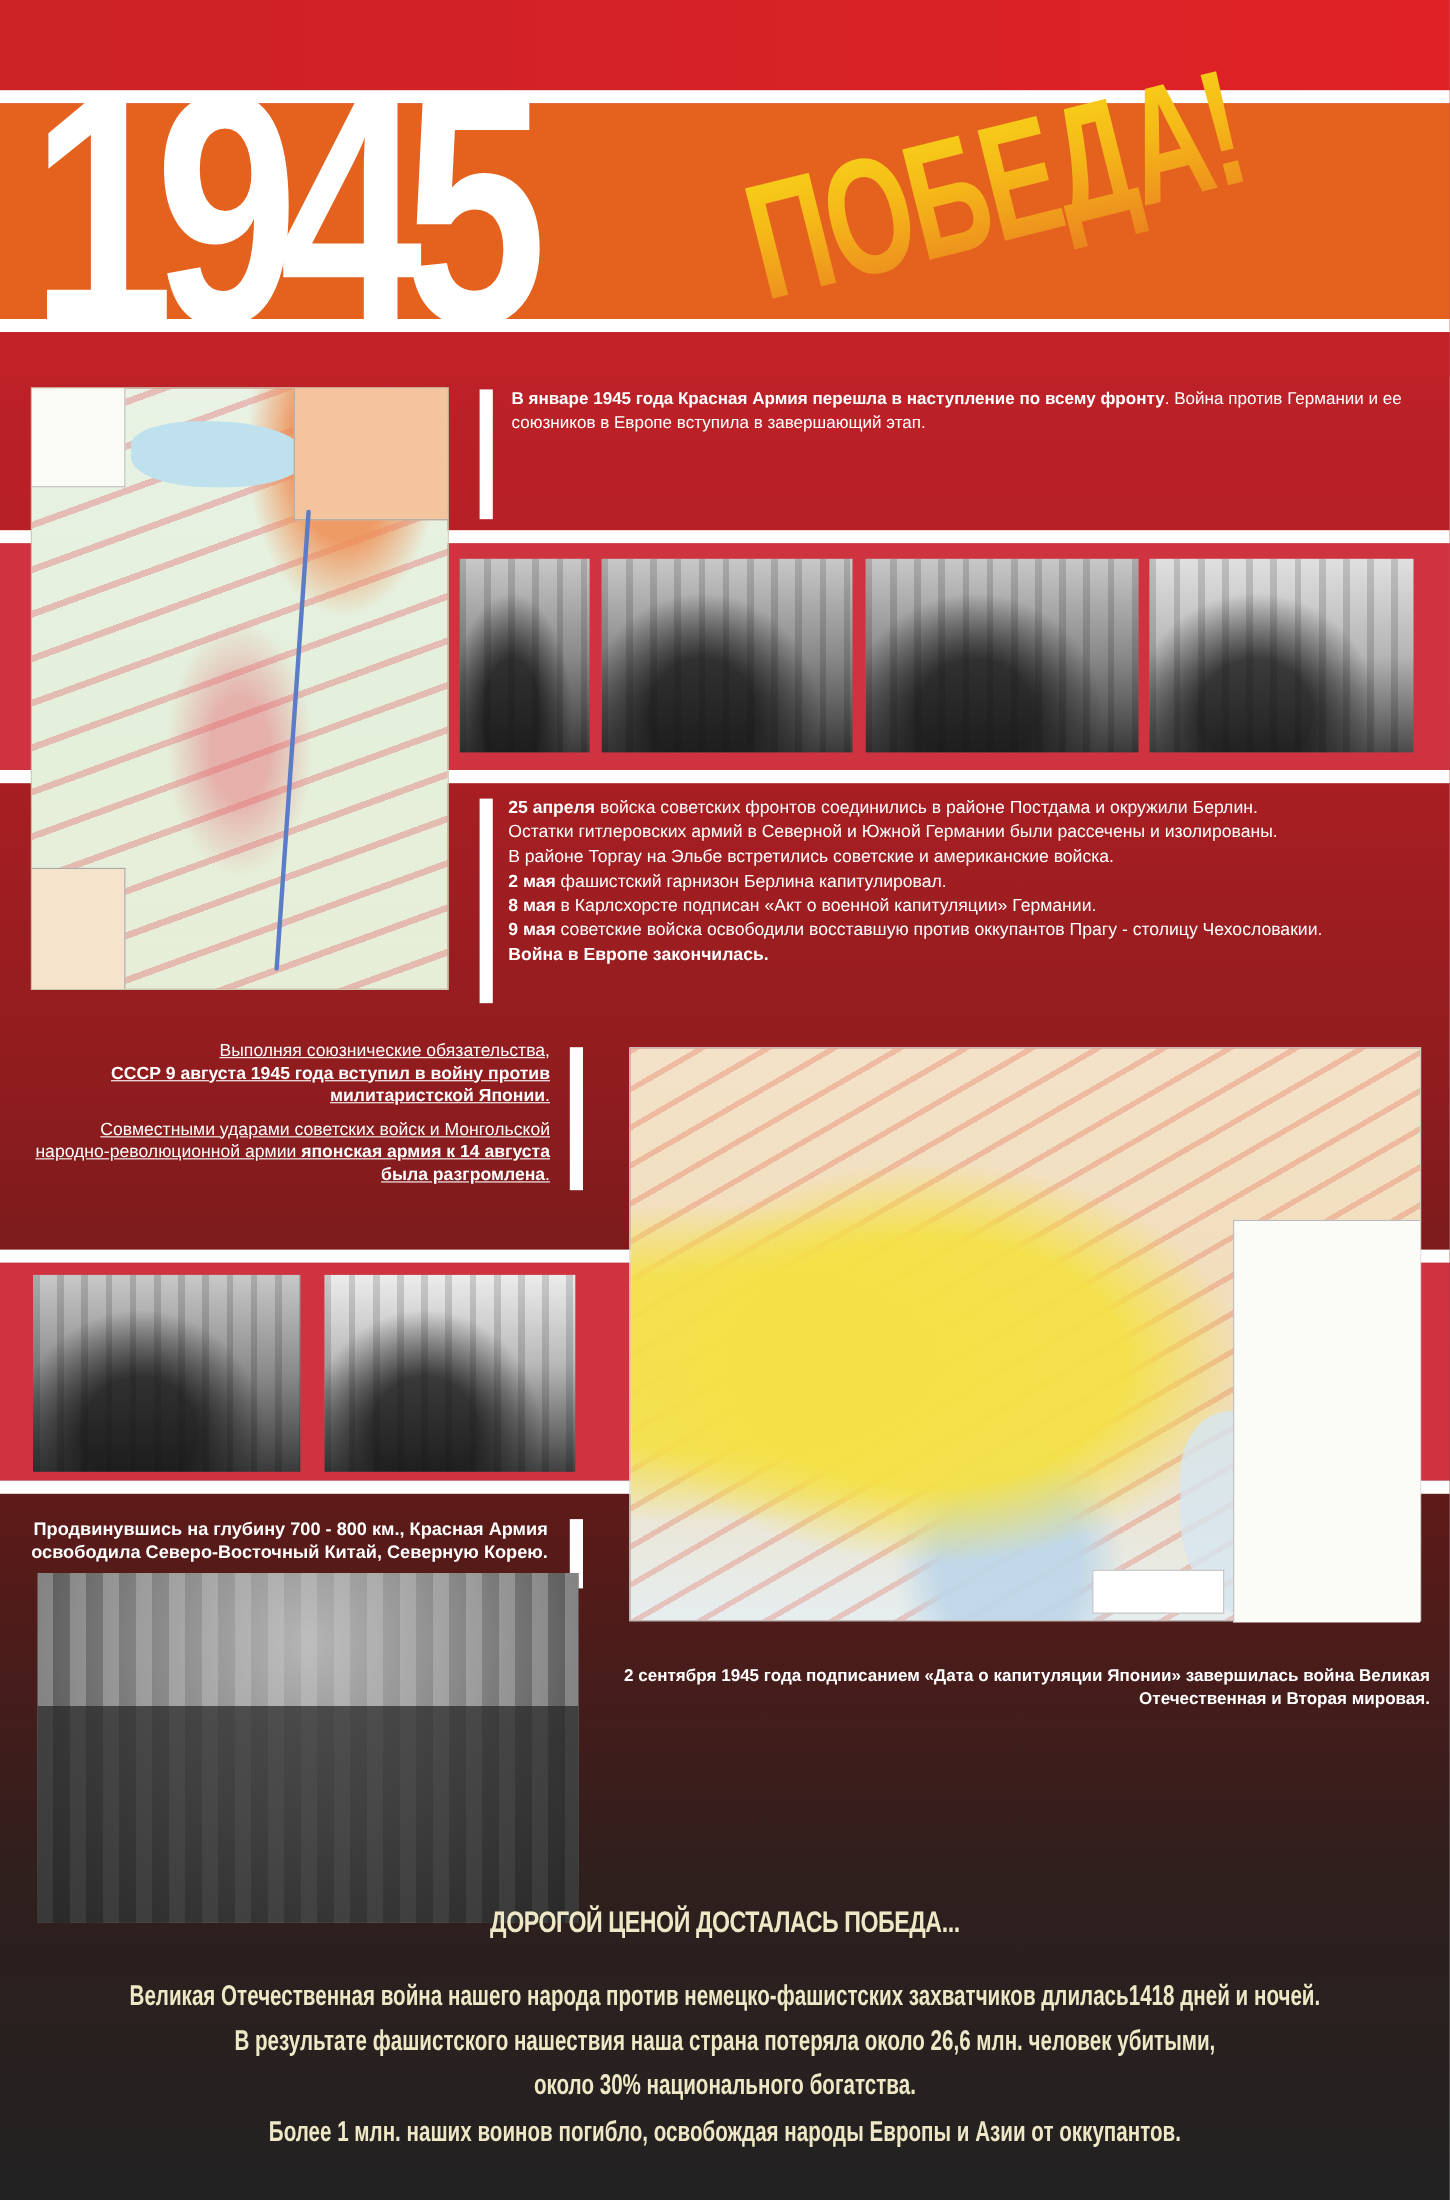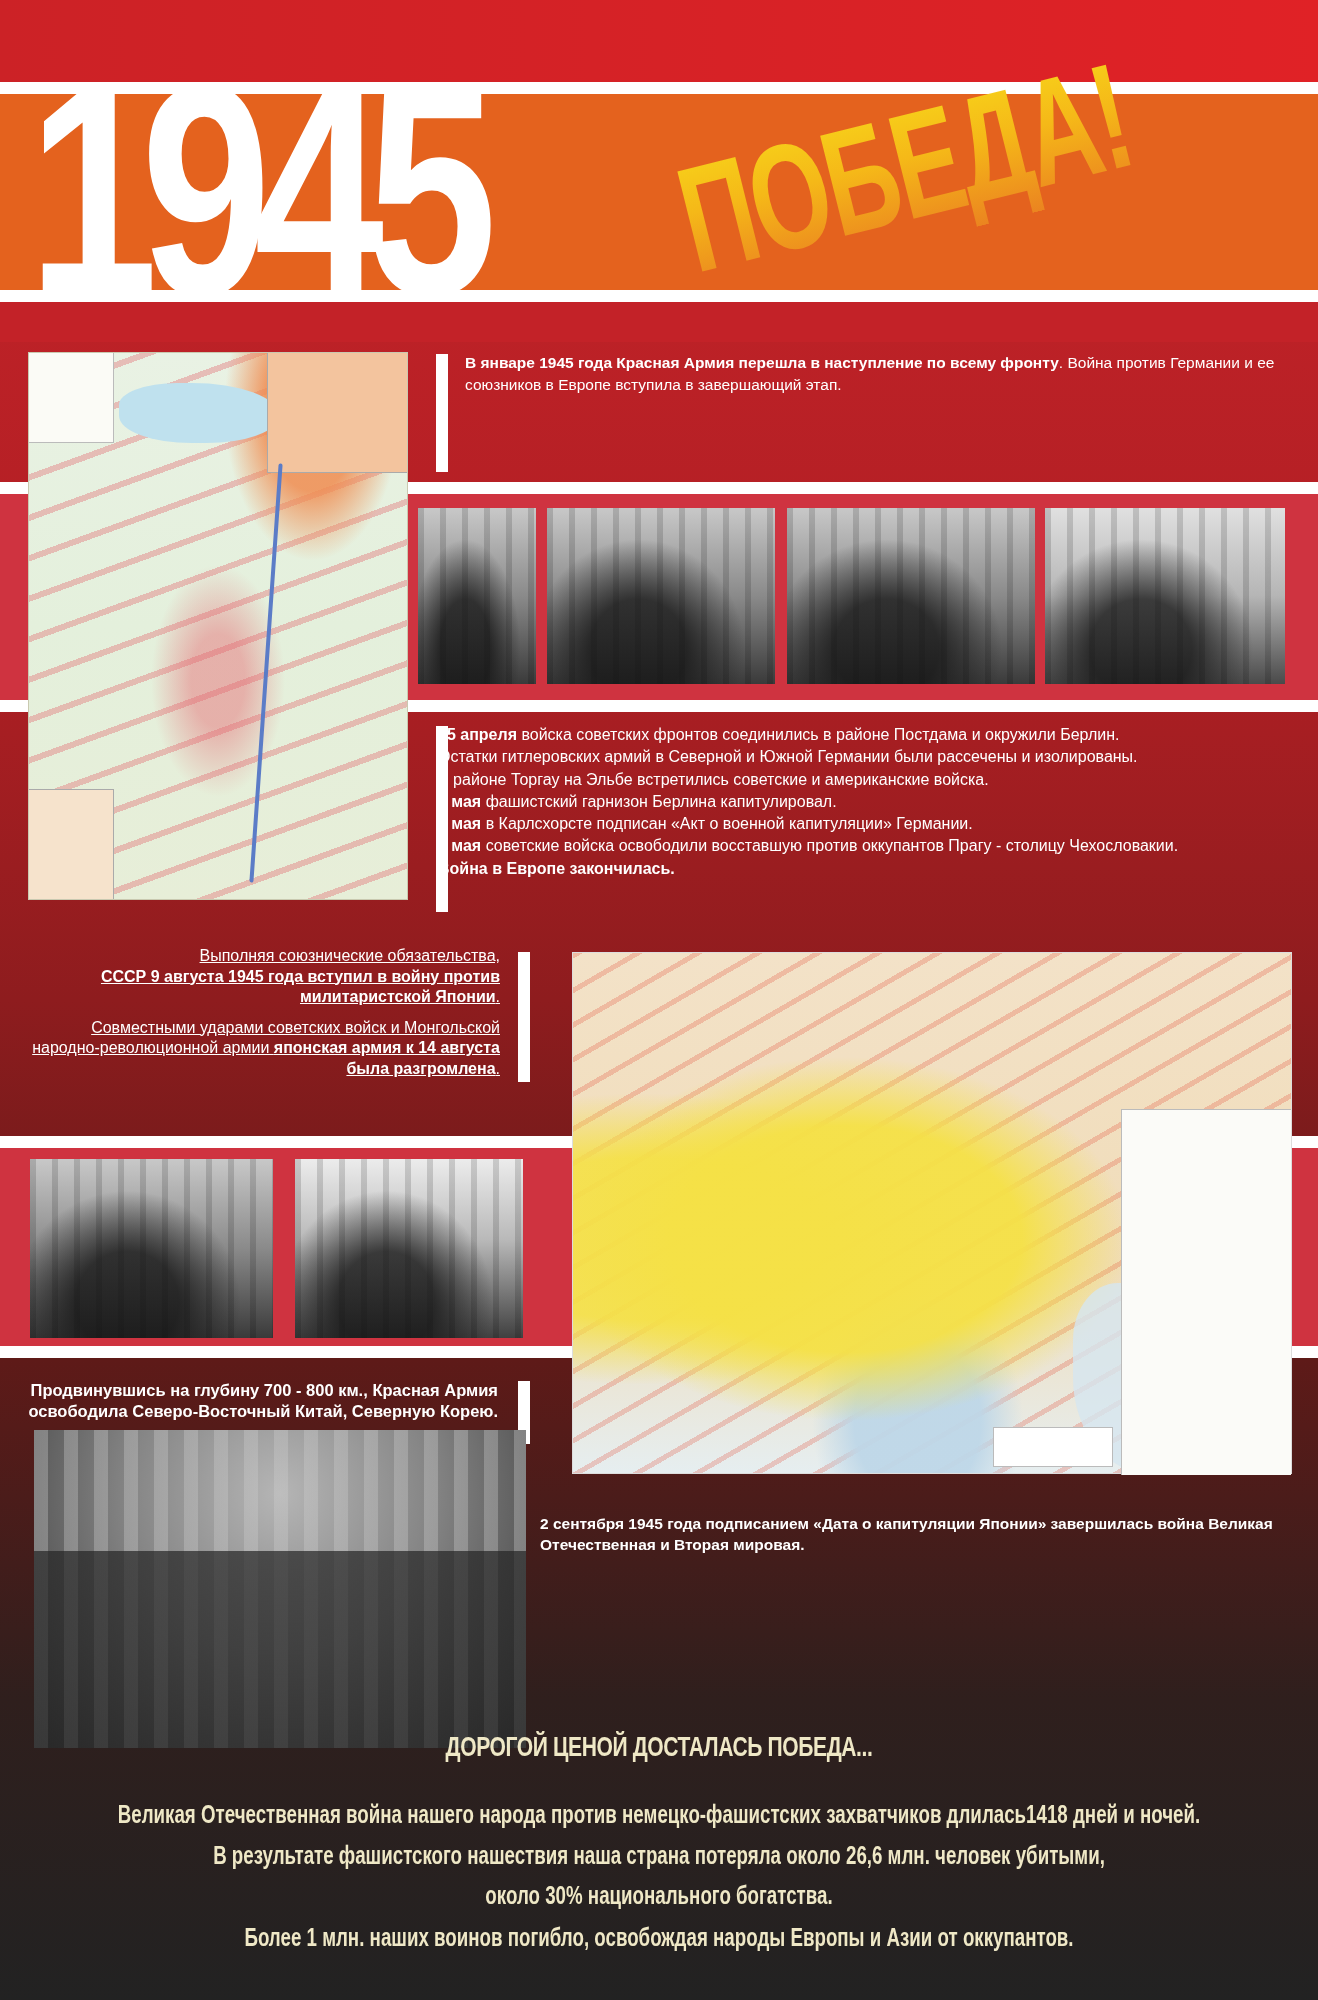--- a/index.html
+++ b/index.html
@@ -51,23 +51,23 @@
   .map1 .inset2 { position:absolute; left:0; bottom:0; width:85px; height:110px; background:#f6e3cc; border-top:1px solid #aaa; border-right:1px solid #aaa; }
   .map1 .legend { position:absolute; left:0; top:0; width:85px; height:90px; background:#fbfbf6; border-right:1px solid #bbb; border-bottom:1px solid #bbb; }
   .map1 .river { position:absolute; left:235px; top:110px; width:4px; height:420px; background:#5b7cc7; border-radius:2px; transform: rotate(4deg); }
 
   
   .vbar { background:#fff; width:12px; }
 
   
   .txt { font-size:15.5px; line-height:22px; color:#fff; }
   .txt p { margin-bottom:6px; }
-  .b { font-weight:700; }
+  .b { font-weight:700;text-align:right; }
   .t1 { left:465px; top:352px; width:830px; }
-  .t2 { left:438px; top:724px; width:850px; font-size:16px; line-height:22.3px; }
+  .t2 { left:462px; top:724px; width:850px; font-size:16px; line-height:22.3px; }
   .t2 div { white-space: nowrap; }
   .t3 { left:20px; top:946px; width:480px; text-align:right; font-size:16px; line-height:20.5px;text-decoration:underline; }
   .t3 p { margin-bottom:10px; }
   .t4 { left:20px; top:1380px; width:478px; text-align:right; font-size:16.5px; line-height:21px; font-weight:700; }
   .t5 { left:540px; top:1513px; width:760px; font-size:15.5px; line-height:21px; }
   .t5 p { margin-bottom:18px; }
 
   
   .photo { background: linear-gradient(180deg,#c8c8c8 0%, #8a8a8a 50%, #3a3a3a 100%); filter: grayscale(1); overflow:hidden; }
   .photo .shade { position:absolute; inset:0; background:

